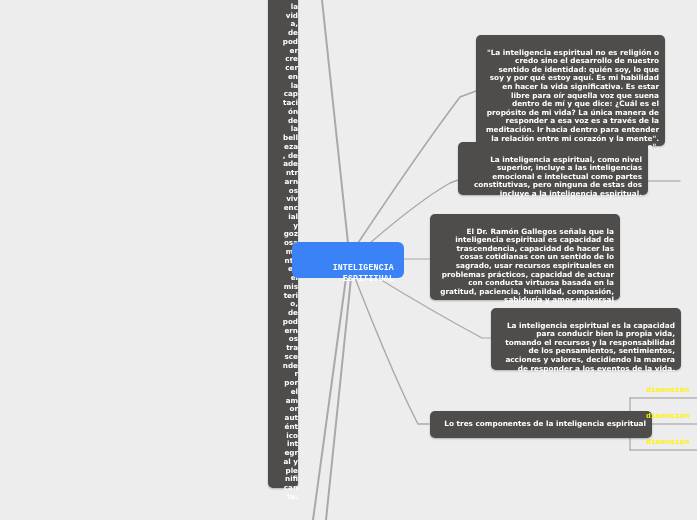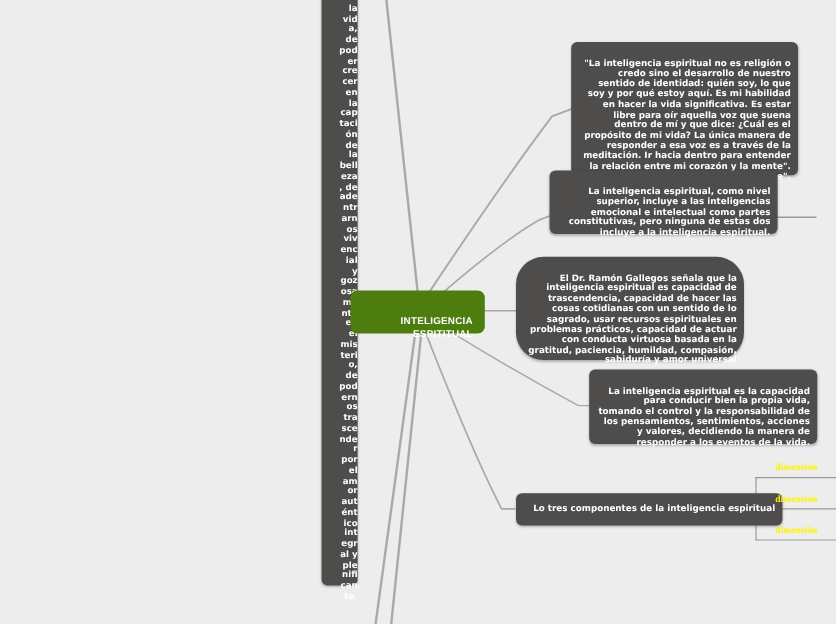--- a/index.html
+++ b/index.html
@@ -17,35 +17,35 @@
     font-family:"DejaVu Sans", sans-serif;
     font-weight:bold;
     font-size:7.3px;
     line-height:8.6px;
     box-sizing:border-box;
     box-shadow:0 1px 2px rgba(0,0,0,0.25);
     white-space:pre-line;
   }
   .central {
     position:absolute;
-    background:#4d7c0f;
+    background:#3b82f6;
     color:#ffffff;
     border-radius:6px;
-    font-family:Liberation Sans, sans-serif;
+    font-family:Liberation Mono, monospace;
     font-weight:bold;
     font-size:8.2px;
     line-height:11px;
     letter-spacing:0.2px;
     box-sizing:border-box;
     padding:9px 10px;
   }
   .dim {
     position:absolute;
     color:#fff200;
-    font-family:Liberation Serif, serif;
+    font-family:Liberation Mono, monospace;
     font-weight:bold;
     font-size:8px;
     white-space:nowrap;
   }
   svg { position:absolute; left:0; top:0; }
 </style>
 </head>
 <body>
 
 <div id="canvas">
@@ -145,26 +145,26 @@
 
   <div class="node" style="left:476px; top:35px; width:189px; height:111px; padding:5px 6px 4px 7px;">
     <span>"La inteligencia espiritual no es religión o credo sino el desarrollo de nuestro sentido de identidad: quién soy, lo que soy y por qué estoy aquí. Es mi habilidad en hacer la vida significativa. Es estar libre para oír aquella voz que suena dentro de mí y que dice: ¿Cuál es el propósito de mi vida? La única manera de responder a esa voz es a través de la meditación. Ir hacia dentro para entender la relación entre mi corazón y la mente".
 Mike George".</span>
   </div>
 
   <div class="node" style="left:458px; top:142px; width:190px; height:53px; padding:5px 6px 4px 7px;">
     <span>La inteligencia espiritual, como nivel superior, incluye a las inteligencias emocional e intelectual como partes constitutivas, pero ninguna de estas dos incluye a la inteligencia espiritual.</span>
   </div>
 
-  <div class="node" style="left:430px; top:214px; width:190px; height:86px; padding:5px 6px 4px 7px;border-radius:23px;">
+  <div class="node" style="left:430px; top:214px; width:190px; height:86px; padding:5px 6px 4px 7px;">
     <span>El Dr. Ramón Gallegos señala que la inteligencia espiritual es capacidad de trascendencia, capacidad de hacer las cosas cotidianas con un sentido de lo sagrado, usar recursos espirituales en problemas prácticos, capacidad de actuar con conducta virtuosa basada en la gratitud, paciencia, humildad, compasión, sabiduría y amor universal</span>
   </div>
 
   <div class="node" style="left:491px; top:308px; width:190px; height:62px; padding:5px 6px 4px 7px;">
-    <span>La inteligencia espiritual es la capacidad para conducir bien la propia vida, tomando el control y la responsabilidad de los pensamientos, sentimientos, acciones y valores, decidiendo la manera de responder a los eventos de la vida.</span>
+    <span>La inteligencia espiritual es la capacidad para conducir bien la propia vida, tomando el recursos y la responsabilidad de los pensamientos, sentimientos, acciones y valores, decidiendo la manera de responder a los eventos de la vida.</span>
   </div>
 
   <div class="node" style="left:430px; top:411px; width:222px; height:27px; padding:0 6px 4px 7px;">
     <span>Lo tres componentes de la inteligencia espiritual</span>
   </div>
 
   <div class="dim" style="left:646px; top:385px;">dimensión</div>
   <div class="dim" style="left:646px; top:411px;">dimensión</div>
   <div class="dim" style="left:646px; top:437px;">dimensión</div>
 

